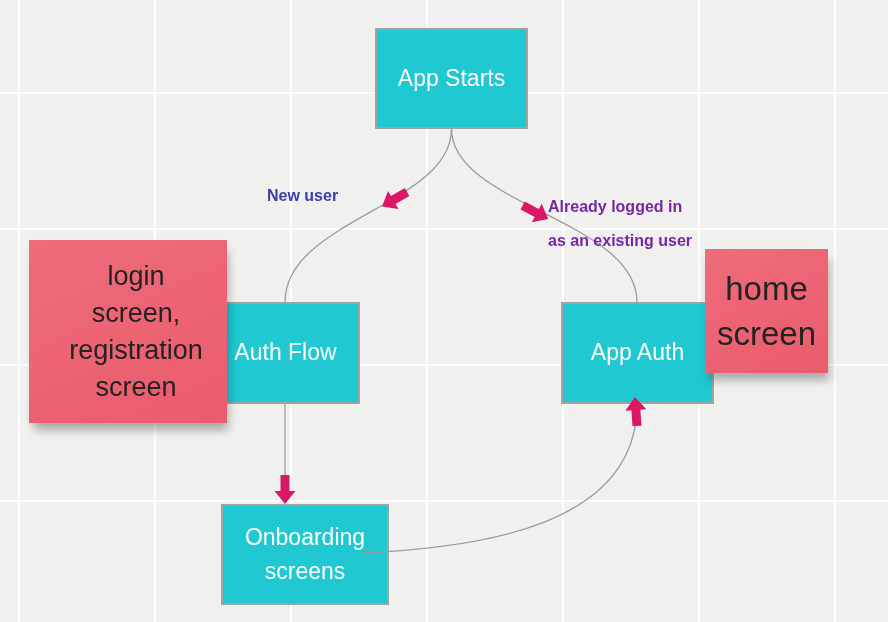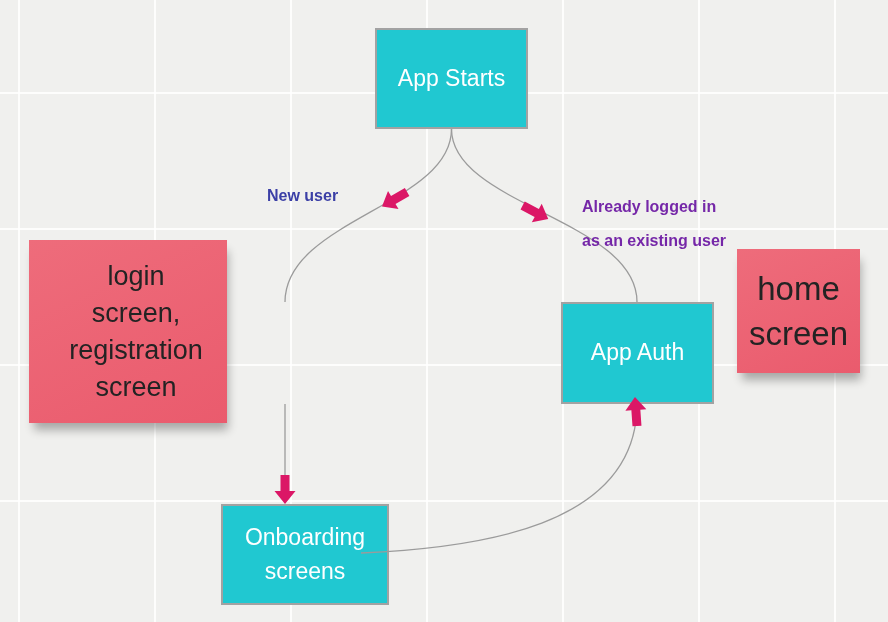--- a/index.html
+++ b/index.html
@@ -29,27 +29,27 @@
   .arrow{fill:#db1766;stroke:none;}
 
   .sticky{
     position:absolute;z-index:3;
     display:flex;align-items:center;justify-content:center;text-align:center;
     color:#232323;white-space:pre-line;
     background:linear-gradient(155deg,#ee6c7b 0%,#ea5b6d 100%);
     box-shadow:3px 9px 9px -2px rgba(0,0,0,0.3);
   }
   #sticky-login{left:29px;top:240px;width:182px;height:183px;font-size:27px;line-height:37px;padding-left:16px;}
-  #sticky-home{left:737px;top:249px;width:123px;height:124px;font-size:33px;line-height:45px;}
+  #sticky-home{left:705px;top:249px;width:123px;height:124px;font-size:33px;line-height:45px;}
 
   .edge-label{
     position:absolute;z-index:4;font-weight:700;font-size:16px;white-space:pre-line;
   }
   #label-new-user{left:267px;top:169px;color:#3b3fa6;}
-  #label-existing-user{left:582px;top:156px;color:#7527a8;line-height:34px;}
+  #label-existing-user{left:548px;top:156px;color:#7527a8;line-height:34px;}
 </style>
 </head>
 <body>
 
 <div class="canvas">
 
   <svg class="wires" width="888" height="622" viewBox="0 0 888 622">
     <path class="wire" d="M451.5,129 C451.5,205 285,220 285,302"></path>
     <path class="wire" d="M451.5,129 C451.5,205 637,220 637,302"></path>
     <path class="wire" d="M285,404 L285,498"></path>
@@ -58,20 +58,23 @@
     <path class="arrow" transform="translate(395,199) rotate(150)" d="M-14,-4.5 L2,-4.5 L2,-10.5 L15,0 L2,10.5 L2,4.5 L-14,4.5 Z"></path>
     <path class="arrow" transform="translate(535,212) rotate(28)" d="M-14,-4.5 L2,-4.5 L2,-10.5 L15,0 L2,10.5 L2,4.5 L-14,4.5 Z"></path>
     <path class="arrow" transform="translate(285,489) rotate(90)" d="M-14,-4.5 L2,-4.5 L2,-10.5 L15,0 L2,10.5 L2,4.5 L-14,4.5 Z"></path>
     <path class="arrow" transform="translate(636,412) rotate(-94)" d="M-14,-4.5 L2,-4.5 L2,-10.5 L15,0 L2,10.5 L2,4.5 L-14,4.5 Z"></path>
   </svg>
 
   <div class="node" id="node-app-starts">
     <span>App Starts</span>
   </div>
 
+  <div class="node" id="node-auth-flow">
+    <span>Auth Flow</span>
+  </div>
 
   <div class="node" id="node-app-flow">
     <span>App Auth</span>
   </div>
 
   <div class="node" id="node-onboarding">
     <span>Onboarding screens</span>
   </div>
 
   <div class="sticky" id="sticky-login">

